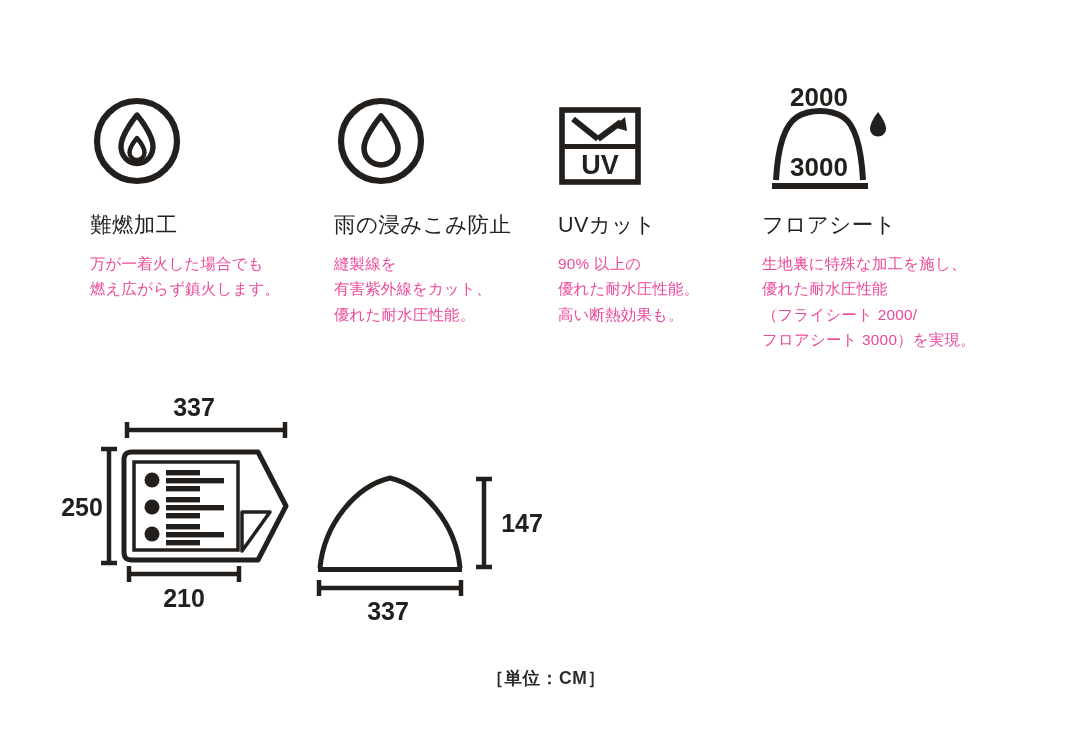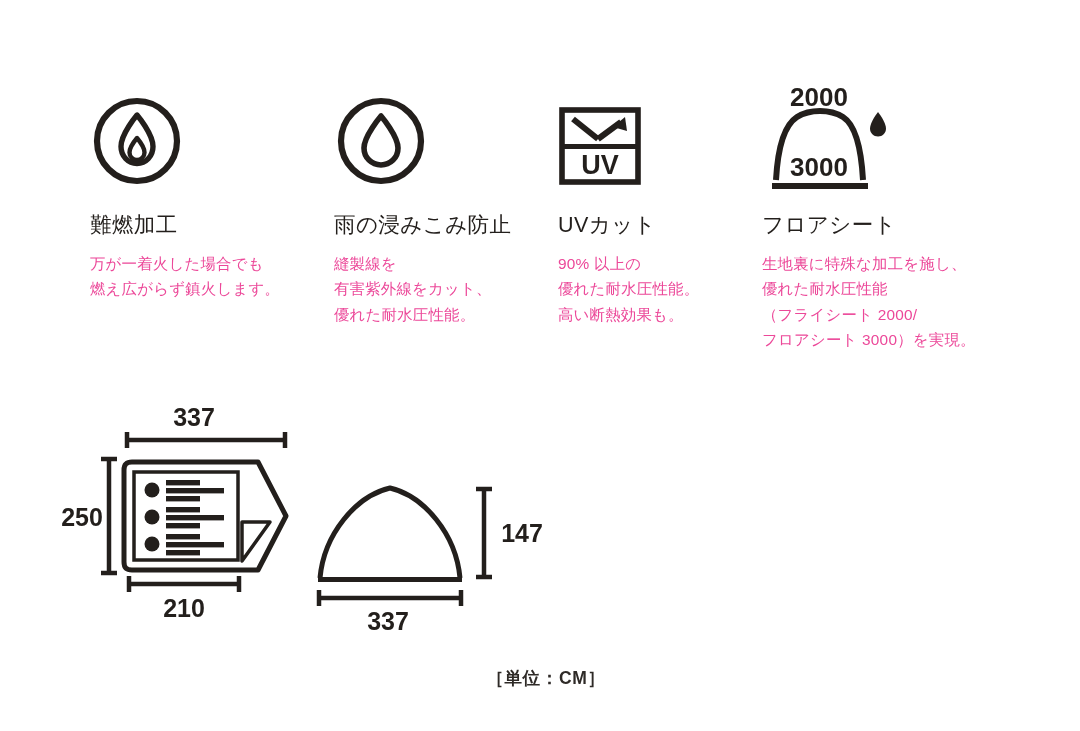--- a/index.html
+++ b/index.html
@@ -62,21 +62,21 @@
   
   .f0 { left: 90px;  width: 240px; }
   .f1 { left: 334px; width: 230px; }
   .f2 { left: 558px; width: 200px; }
   .f3 { left: 762px; width: 260px; }
 
   
   .diagrams {
     position: absolute;
     left: 0;
-    top: 398px;
+    top: 388px;
     width: 1080px;
     height: 240px;
   }
   .plan-view {
     position: absolute;
     left: 54px;
     top: 0;
   }
   .side-view {
     position: absolute;

